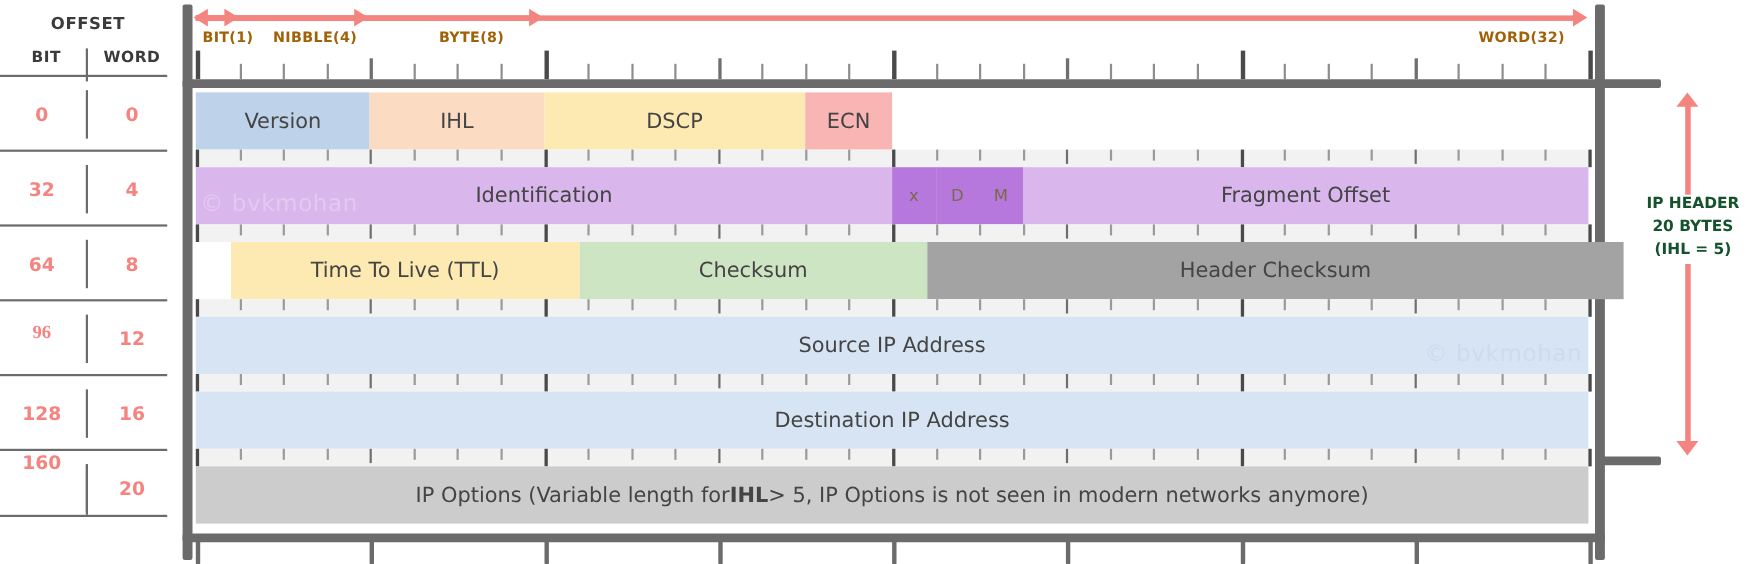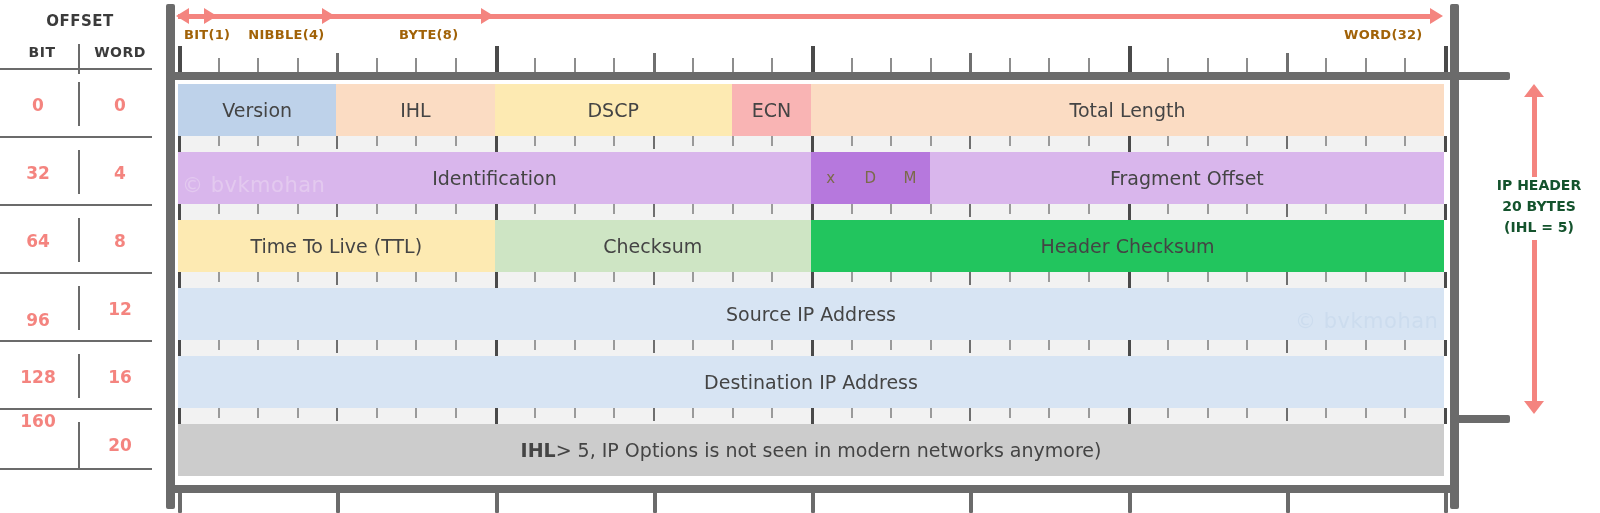--- a/index.html
+++ b/index.html
@@ -96,21 +96,21 @@
         <div class="ot-hline" style="top: 136px;"></div>
         <div class="ot-vsep" style="top: 150px; height: 44px;"></div>
         <div class="ot-cell bit" style="top: 163px;">32</div>
         <div class="ot-cell byte" style="top: 163px;">4</div>
         <div class="ot-hline" style="top: 204px;"></div>
         <div class="ot-vsep" style="top: 218px; height: 44px;"></div>
         <div class="ot-cell bit" style="top: 231px;">64</div>
         <div class="ot-cell byte" style="top: 231px;">8</div>
         <div class="ot-hline" style="top: 272px;"></div>
         <div class="ot-vsep" style="top: 286px; height: 44px;"></div>
-        <div class="ot-cell bit" style="top: 310px;">96</div>
+        <div class="ot-cell bit" style="top: 292px; font-family: Liberation Serif, serif;">96</div>
         <div class="ot-cell byte" style="top: 299px;">12</div>
         <div class="ot-hline" style="top: 340px;"></div>
         <div class="ot-vsep" style="top: 354px; height: 44px;"></div>
         <div class="ot-cell bit" style="top: 367px;">128</div>
         <div class="ot-cell byte" style="top: 367px;">16</div>
         <div class="ot-hline" style="top: 408px;"></div>
         <div class="ot-vsep" style="top: 422px; height: 44px;"></div>
         <div class="ot-cell bit" style="top: 411px;">160</div>
         <div class="ot-cell byte" style="top: 435px;">20</div>
         <div class="ot-hline" style="top: 468px;"></div>
@@ -185,23 +185,20 @@
         </div>
         <div class="seg" style="left: 158.25px; width: 158.25px; background: rgb(251, 220, 195);">
           <span>IHL</span>
         </div>
         <div class="seg" style="left: 316.5px; width: 237.375px; background: rgb(253, 234, 178);">
           <span>DSCP</span>
         </div>
         <div class="seg" style="left: 553.875px; width: 79.125px; background: rgb(249, 180, 180);">
           <span>ECN</span>
         </div>
-        <div class="seg" style="left: 633px; width: 633px; background: rgb(251, 220, 195);">
-          <span>Total Length</span>
-        </div>
       </div>
       <div class="ruler" style="top: 136px; width: 1266px;">
         <div class="tick major" style="left: 0px;"></div>
         <div class="tick" style="left: 39.5625px;"></div>
         <div class="tick" style="left: 79.125px;"></div>
         <div class="tick" style="left: 118.688px;"></div>
         <div class="tick mid" style="left: 158.25px;"></div>
         <div class="tick" style="left: 197.812px;"></div>
         <div class="tick" style="left: 237.375px;"></div>
         <div class="tick" style="left: 276.938px;"></div>
@@ -276,28 +273,28 @@
         <div class="tick major" style="left: 949.5px;"></div>
         <div class="tick" style="left: 989.062px;"></div>
         <div class="tick" style="left: 1028.62px;"></div>
         <div class="tick" style="left: 1068.19px;"></div>
         <div class="tick mid" style="left: 1107.75px;"></div>
         <div class="tick" style="left: 1147.31px;"></div>
         <div class="tick" style="left: 1186.88px;"></div>
         <div class="tick" style="left: 1226.44px;"></div>
         <div class="tick major" style="left: 1266px;"></div>
       </div>
-      <div class="row" style="top: 220px; width: 1364px;">
+      <div class="row" style="top: 220px; width: 1364px; margin-left: 32px;">
         <div class="seg" style="left: 0px; width: 316.5px; background: rgb(253, 234, 178);">
           <span>Time To Live (TTL)</span>
         </div>
         <div class="seg" style="left: 316.5px; width: 316.5px; background: rgb(206, 229, 196);">
           <span>Checksum</span>
         </div>
-        <div class="seg" style="left: 633px; width: 633px; background: #22c55e;">
+        <div class="seg" style="left: 633px; width: 633px; background: #a3a3a3;">
           <span>Header Checksum</span>
         </div>
       </div>
       <div class="ruler" style="top: 272px; width: 1266px;">
         <div class="tick major" style="left: 0px;"></div>
         <div class="tick" style="left: 39.5625px;"></div>
         <div class="tick" style="left: 79.125px;"></div>
         <div class="tick" style="left: 118.688px;"></div>
         <div class="tick mid" style="left: 158.25px;"></div>
         <div class="tick" style="left: 197.812px;"></div>
@@ -404,20 +401,21 @@
         <div class="tick" style="left: 1028.62px;"></div>
         <div class="tick" style="left: 1068.19px;"></div>
         <div class="tick mid" style="left: 1107.75px;"></div>
         <div class="tick" style="left: 1147.31px;"></div>
         <div class="tick" style="left: 1186.88px;"></div>
         <div class="tick" style="left: 1226.44px;"></div>
         <div class="tick major" style="left: 1266px;"></div>
       </div>
       <div class="row" style="top: 424px; width: 1266px;">
         <div class="seg" style="left: 0px; width: 1266px; background: rgb(204, 204, 204);">
+          <span>IP Options (Variable length for </span>
           <span class="bold-inline">IHL</span>
           <span> &gt; 5, IP Options is not seen in modern networks anymore)</span>
         </div>
       </div>
     </div>
 
   <div id="bottom-ruler" style="width: 1266px;">
       <div class="tk" style="left: 0px;"></div>
       <div class="tk" style="left: 158.25px;"></div>
       <div class="tk" style="left: 316.5px;"></div>

